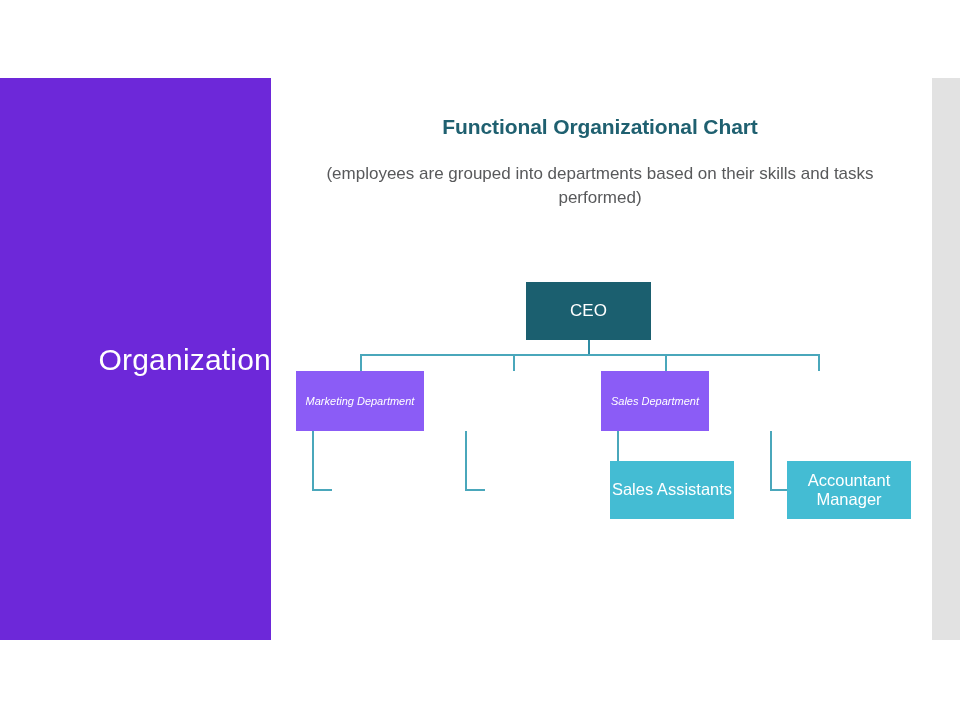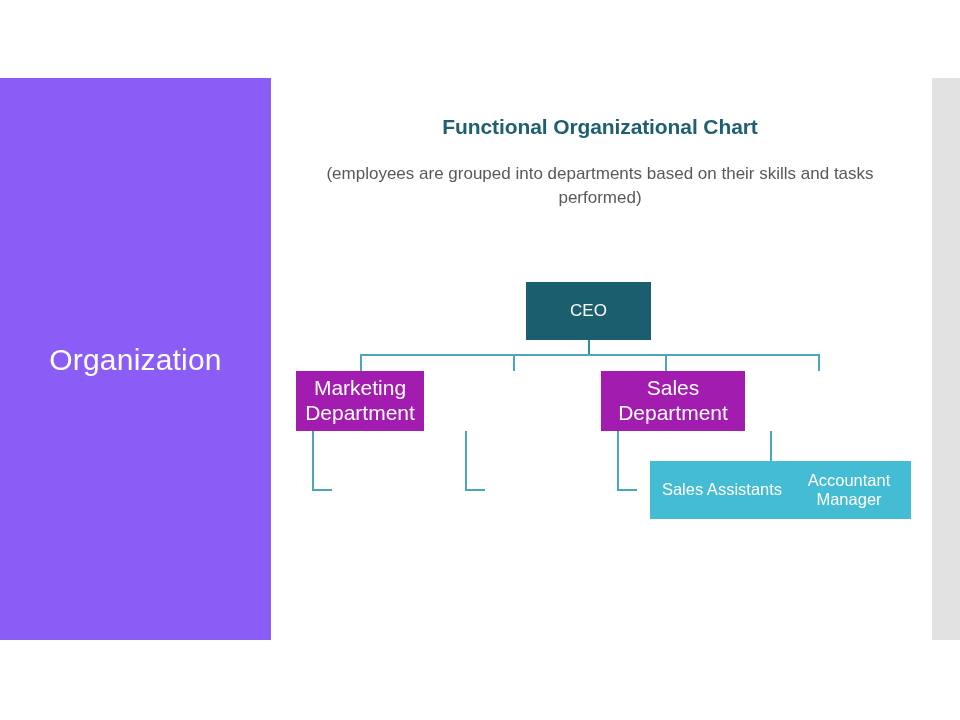--- a/index.html
+++ b/index.html
@@ -23,24 +23,24 @@
     background: #ffffff;
   }
 
   
   .side-panel {
     position: absolute;
     left: 0;
     top: 78px;
     width: 271px;
     height: 562px;
-    background: #8b5cf6;
+    background: #6d28d9;
     display: flex;
     align-items: center;
-    justify-content: center;
+    justify-content: flex-end;
   }
   .side-panel-label {
     color: #ffffff;
     font-size: 30px;
     font-weight: 400;
     letter-spacing: 0.2px;
     line-height: 1.1;
     text-align: center;
     font-family: "Liberation Sans", sans-serif;
   }
@@ -101,22 +101,23 @@
     color: #ffffff;
     line-height: 1.18;
     font-family: "Liberation Sans", sans-serif;
     z-index: 3;
   }
   .node-ceo {
     background: #1b5f6f;
     font-size: 17px;
   }
   .node-dept {
-    background: #a21caf;
-    font-size: 21px;
+    background: #8b5cf6;
+    font-size: 11px;
+    font-style: italic;
   }
   .node-role {
     background: #44bcd3;
     font-size: 16.5px;
   }
 
   
   .conn {
     position: absolute;
     background: #2f8ca3;
@@ -161,23 +162,23 @@
     <div class="conn conn-h conn-light" style="left:617px; top:489px; width:20px;"></div>
 
     <div class="conn conn-v conn-light" style="left:770px; top:431px; height:59px;"></div>
     <div class="conn conn-h conn-light" style="left:770px; top:489px; width:20px;"></div>
 
     <div class="node node-ceo" style="left:526px; top:282px; width:125px; height:58px;">CEO</div>
 
     <div class="node node-dept" style="left:296px; top:371px; width:128px; height:60px;">Marketing Department</div>
 
 
-    <div class="node node-dept" style="left:601px; top:371px; width:144px; height:60px;">Sales Department</div>
+    <div class="node node-dept" style="left:601px; top:371px; width:108px; height:60px;">Sales Department</div>
 
 
 
 
-    <div class="node node-role" style="left:650px; top:461px; width:144px; height:58px;">Sales Assistants</div>
+    <div class="node node-role" style="left:610px; top:461px; width:124px; height:58px;">Sales Assistants</div>
 
     <div class="node node-role" style="left:787px; top:461px; width:124px; height:58px;">Accountant Manager</div>
 
   </div>
 </div>
 
 </body></html>

